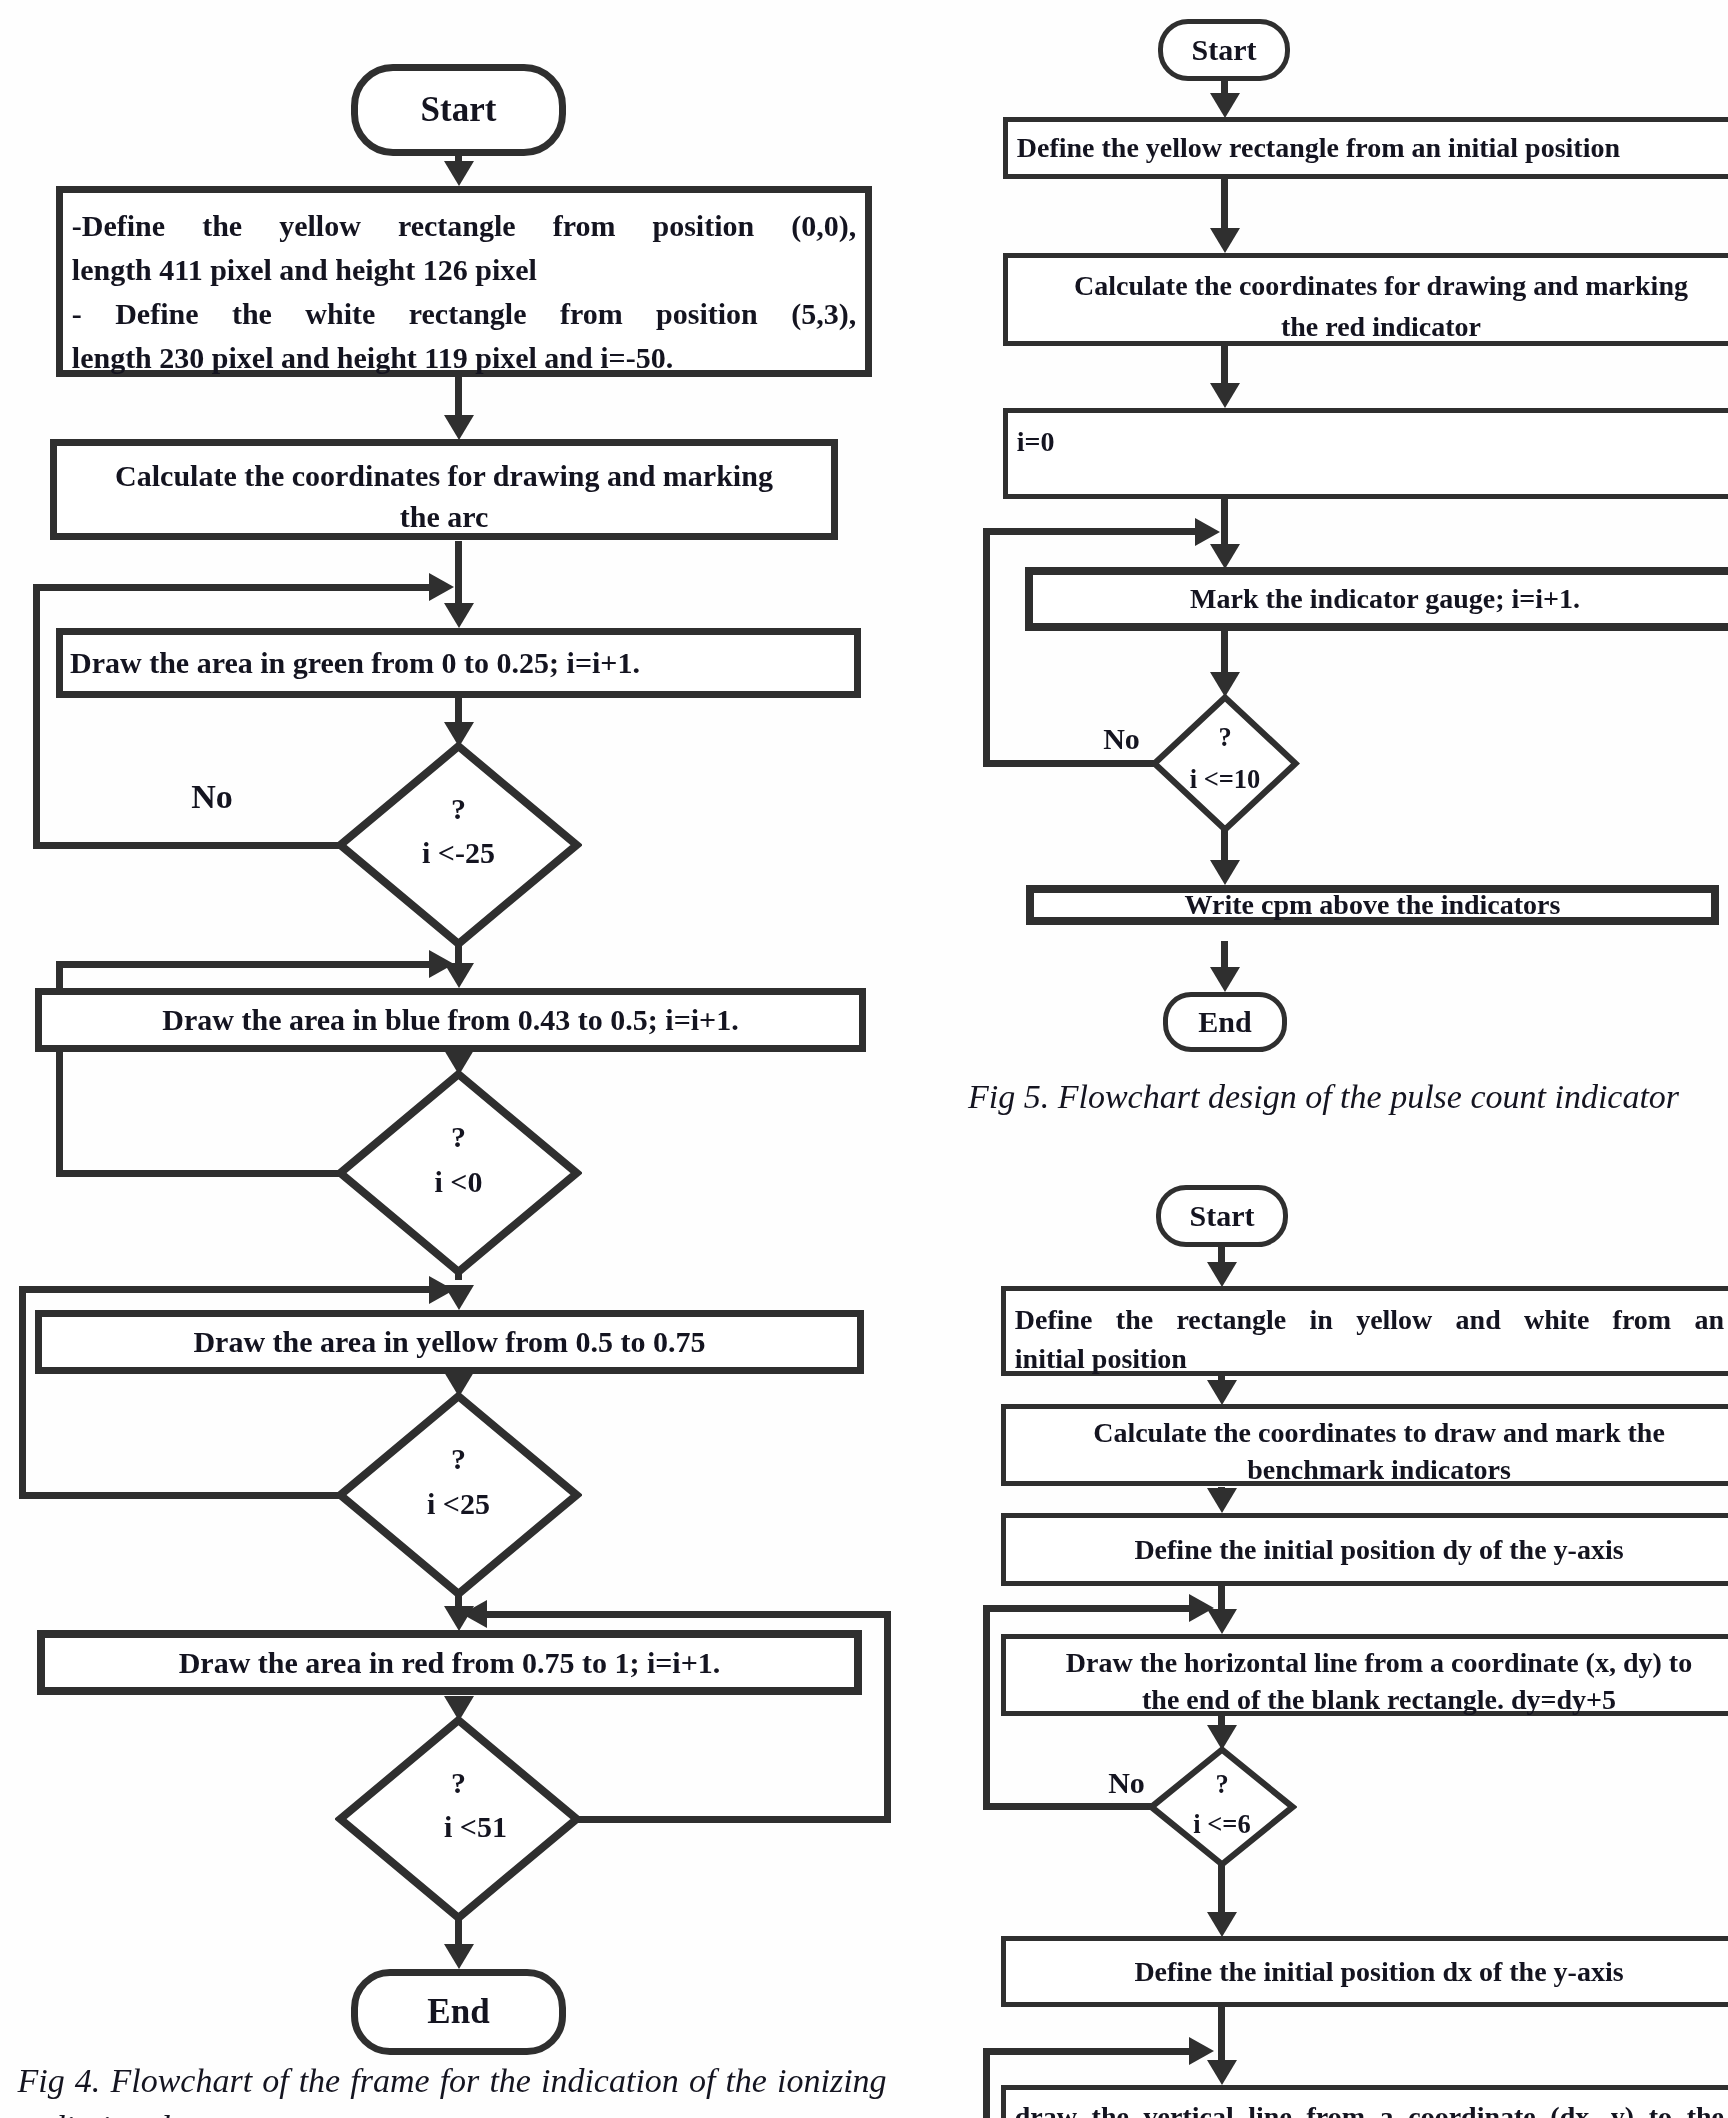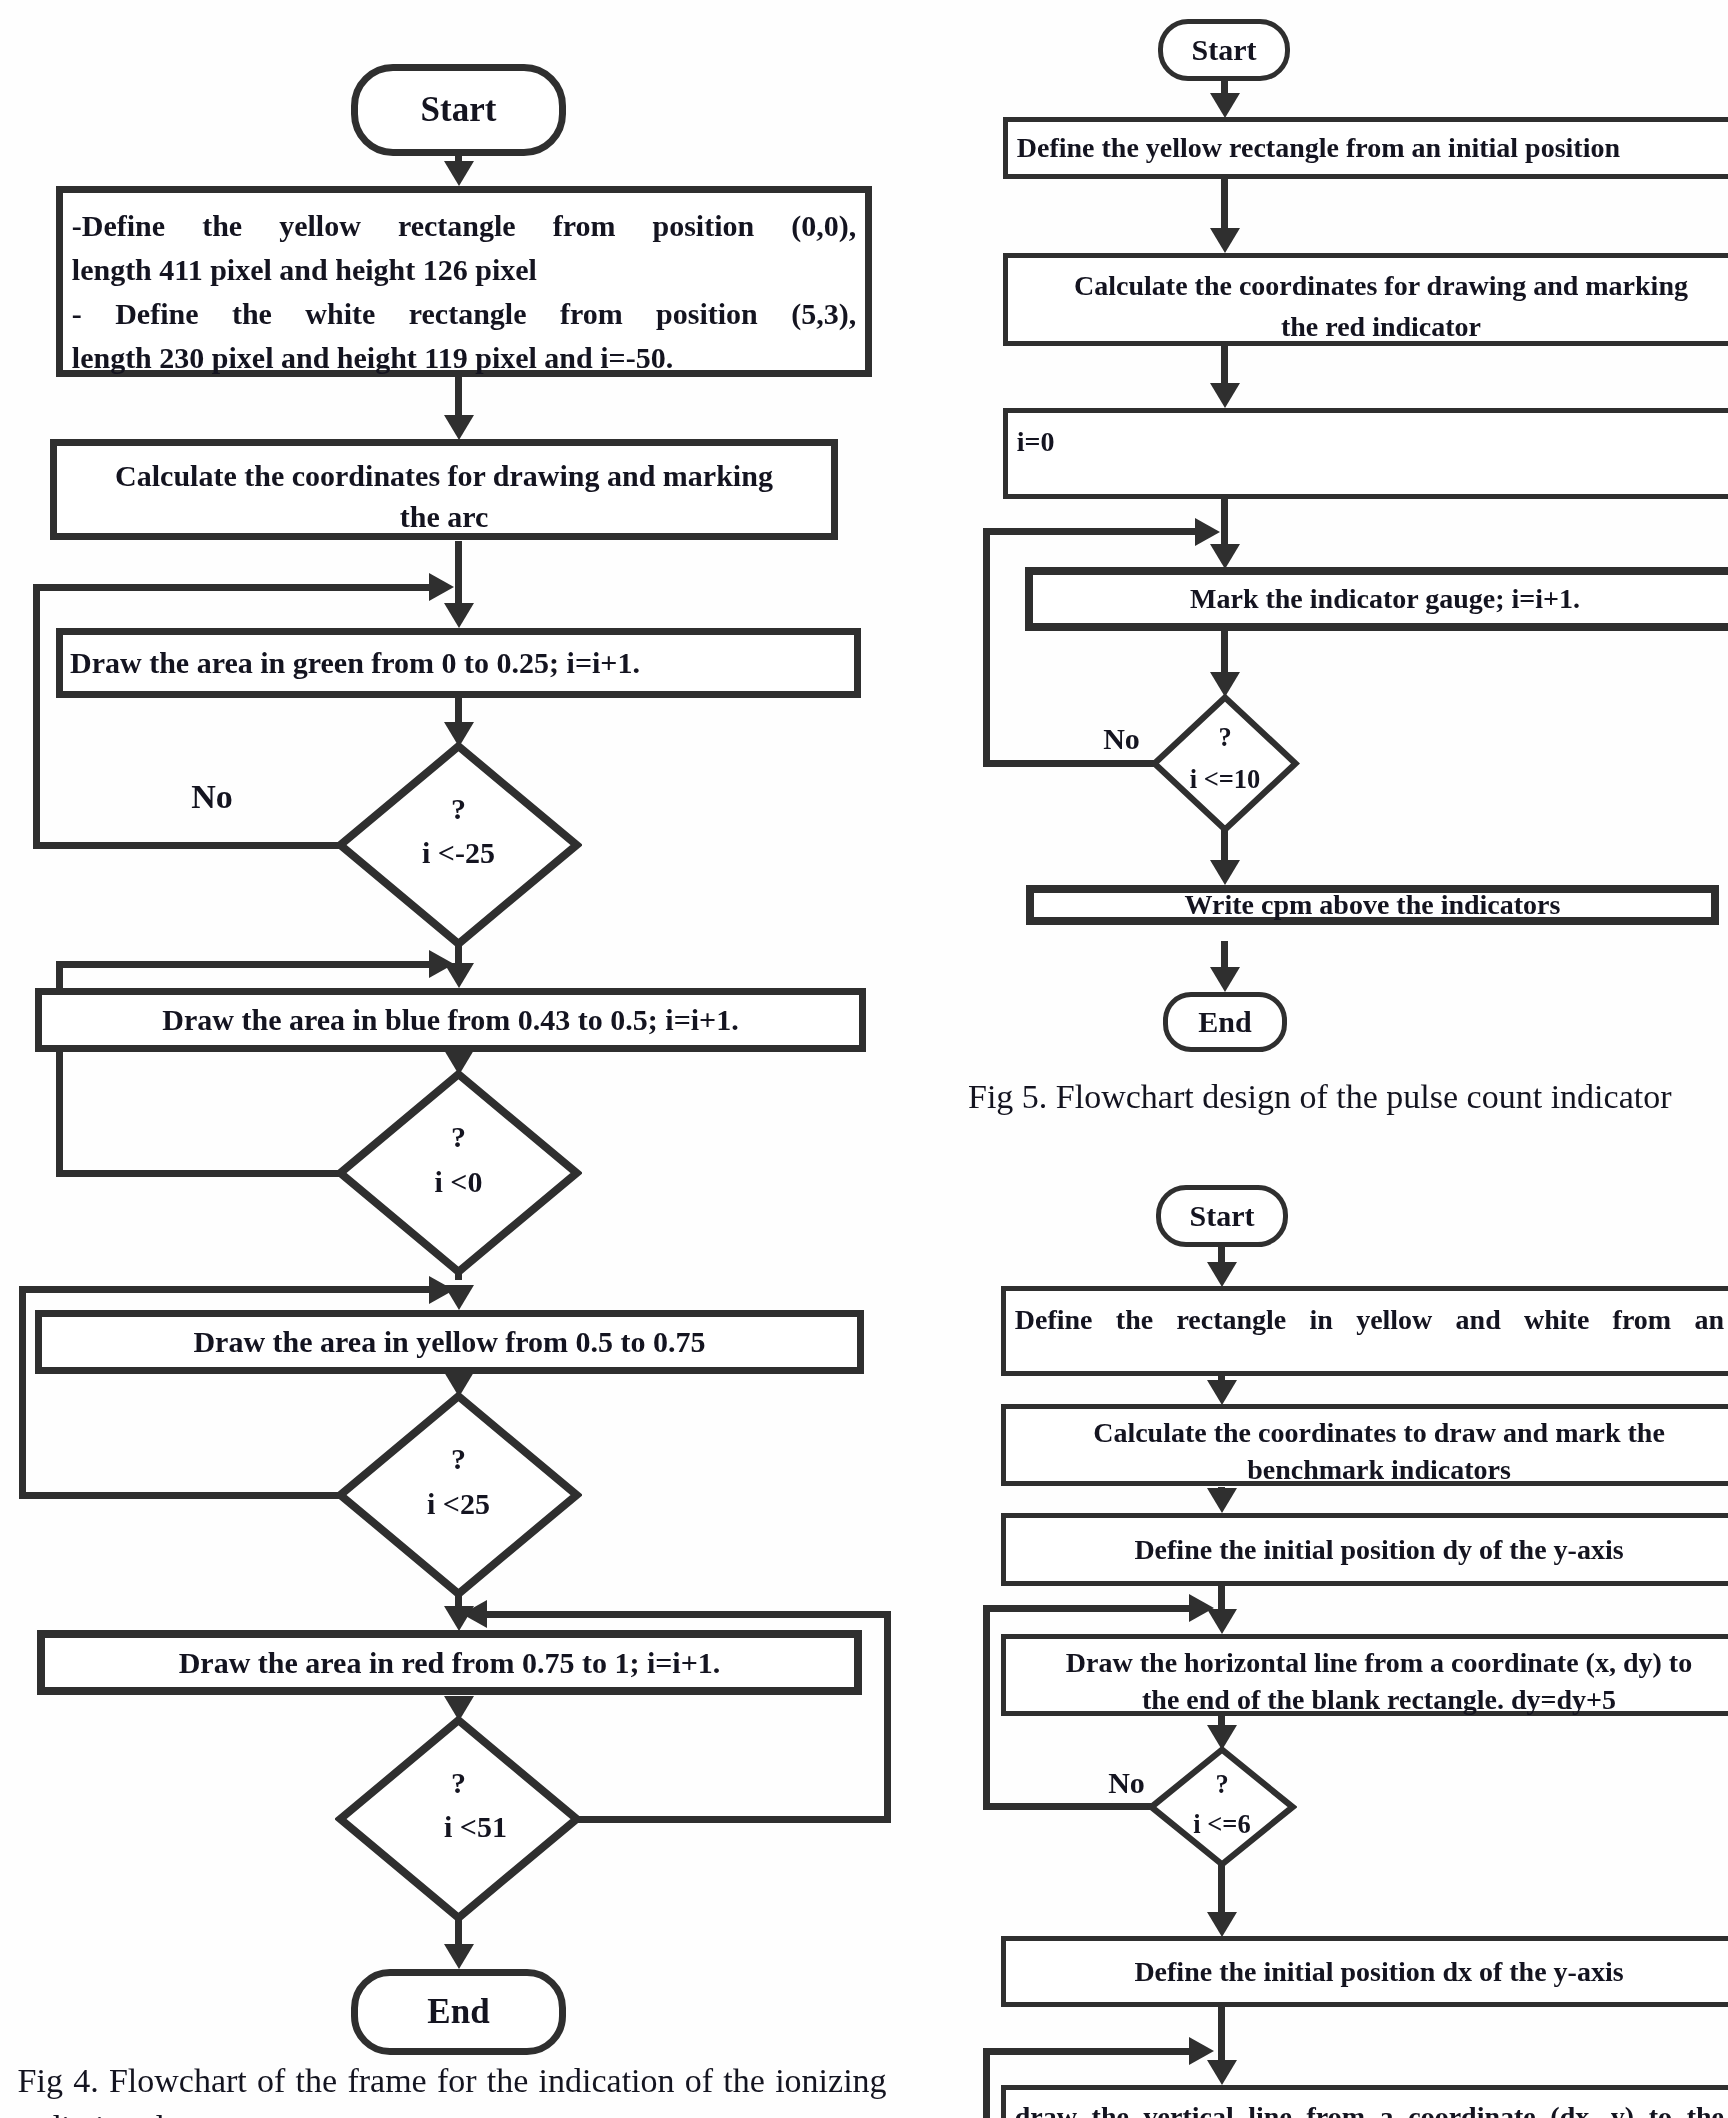--- a/index.html
+++ b/index.html
@@ -13,21 +13,21 @@
   .bx6{border-width:5.3px;}
   .bx9{border-width:8px;}
   .ov{position:absolute;background:#ffffff;border:7px solid #2f2f2f;box-sizing:border-box;
       display:flex;align-items:center;justify-content:center;font-weight:bold;}
   .ctr{display:flex;align-items:center;justify-content:center;text-align:center;}
   .lft{display:flex;align-items:center;justify-content:flex-start;}
   .dia{position:absolute;}
   .dia polygon{fill:#ffffff;stroke:#2f2f2f;}
   .dtx{position:absolute;text-align:center;font-weight:bold;}
   .no{position:absolute;font-weight:bold;text-align:center;}
-  .cap{position:absolute;font-weight:normal;}
+  .cap{position:absolute;font-weight:normal;font-style:italic;}
   .jline{text-align:justify;text-align-last:justify;}
   .f4{font-size:30px;}
   .f5{font-size:28px;}
 </style>
 </head>
 <body>
 
 <div id="page">
 
   <div class="ln" style="left:455px;top:152px;width:7px;height:14px"></div>
@@ -233,20 +233,21 @@
   <div class="tr" style="left:1189px;top:2037px"></div>
   <div class="td" style="left:1207px;top:2060px"></div>
   <div class="ln" style="left:983px;top:2051px;width:7px;height:67px"></div>
 
   <div class="ov" style="left:1156px;top:1185px;width:132px;height:62px;border-radius:30px;border-width:5.3px;font-size:30px">
       <span>Start</span>
     </div>
 
   <div class="bx bx6" style="left:1001px;top:1286px;width:825px;height:90px;padding:8.8px 97px 0 8.8px;line-height:39px">
     <div class="f5 jline">Define  the  rectangle  in  yellow  and  white  from  an</div>
+    <div class="f5">initial position</div>
   </div>
 
   <div class="bx bx6" style="left:1001px;top:1404px;width:825px;height:82px;padding:5.3px 69px 0 0;line-height:37px;text-align:center">
     <div class="f5">Calculate the coordinates to draw and mark the</div>
     <div class="f5">benchmark indicators</div>
   </div>
 
   <div class="bx bx6 ctr f5" style="left:1001px;top:1513px;width:825px;height:73px;padding-right:69px">
       <span>Define the initial position dy of the y-axis</span>
     </div>

